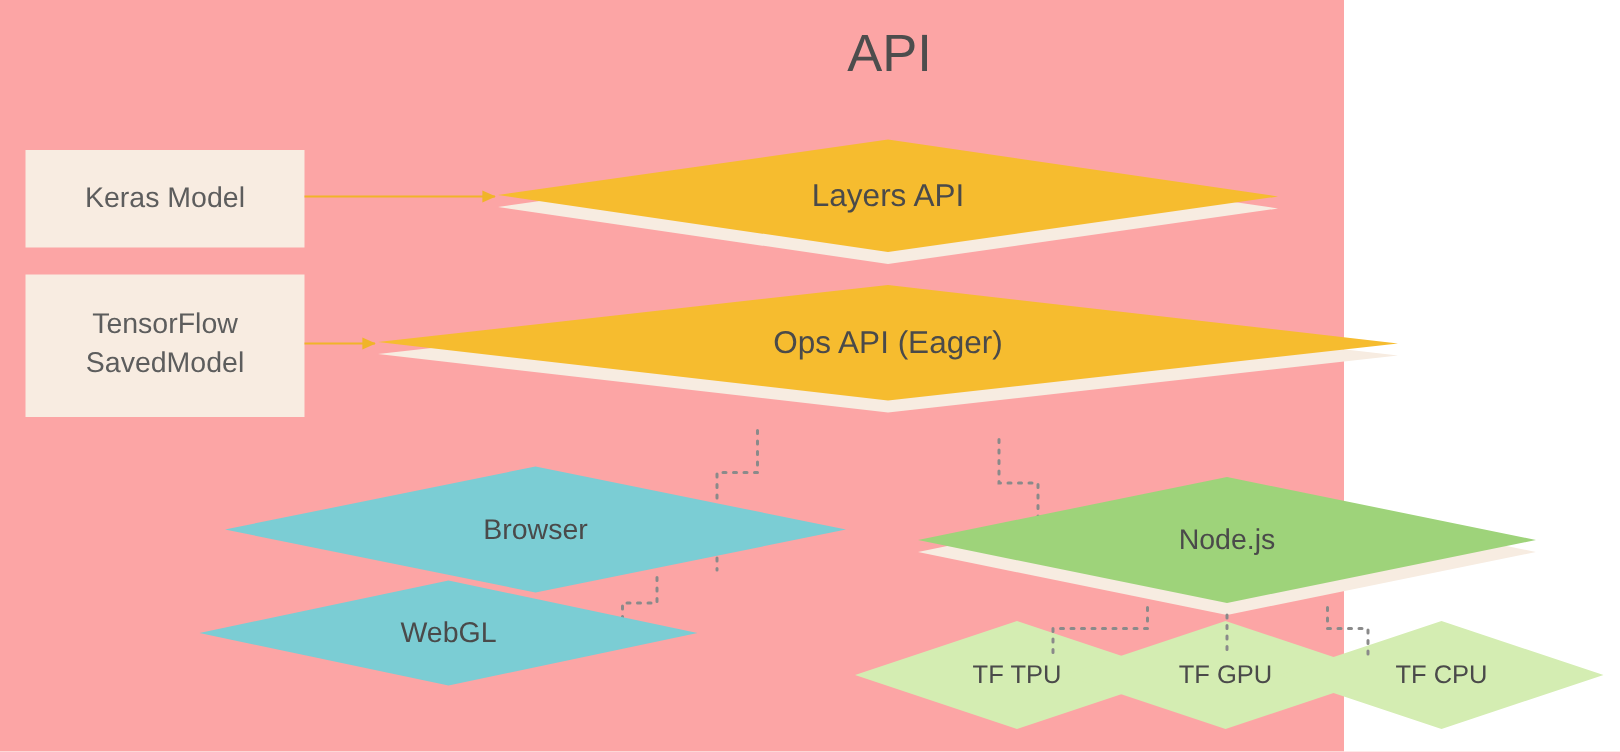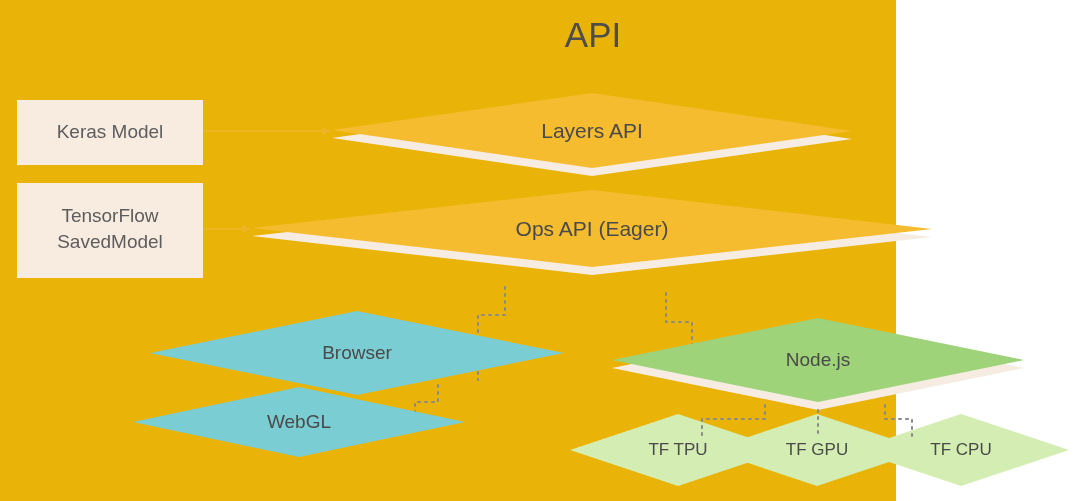--- a/index.html
+++ b/index.html
@@ -10,21 +10,21 @@
   body {
     width: 1080px;
     height: 501px;
     font-family: "Liberation Sans", sans-serif;
     overflow: hidden;
   }
   #stage {
     position: relative;
     width: 896px;
     height: 501px;
-    background: #eab308;
+    background: #fca5a5;
   }
   #diagram {
     position: absolute;
     left: 0;
     top: 0;
     width: 1080px;
     height: 501px;
   }
   .diamond-label {
     font-family: "Liberation Sans", sans-serif;

